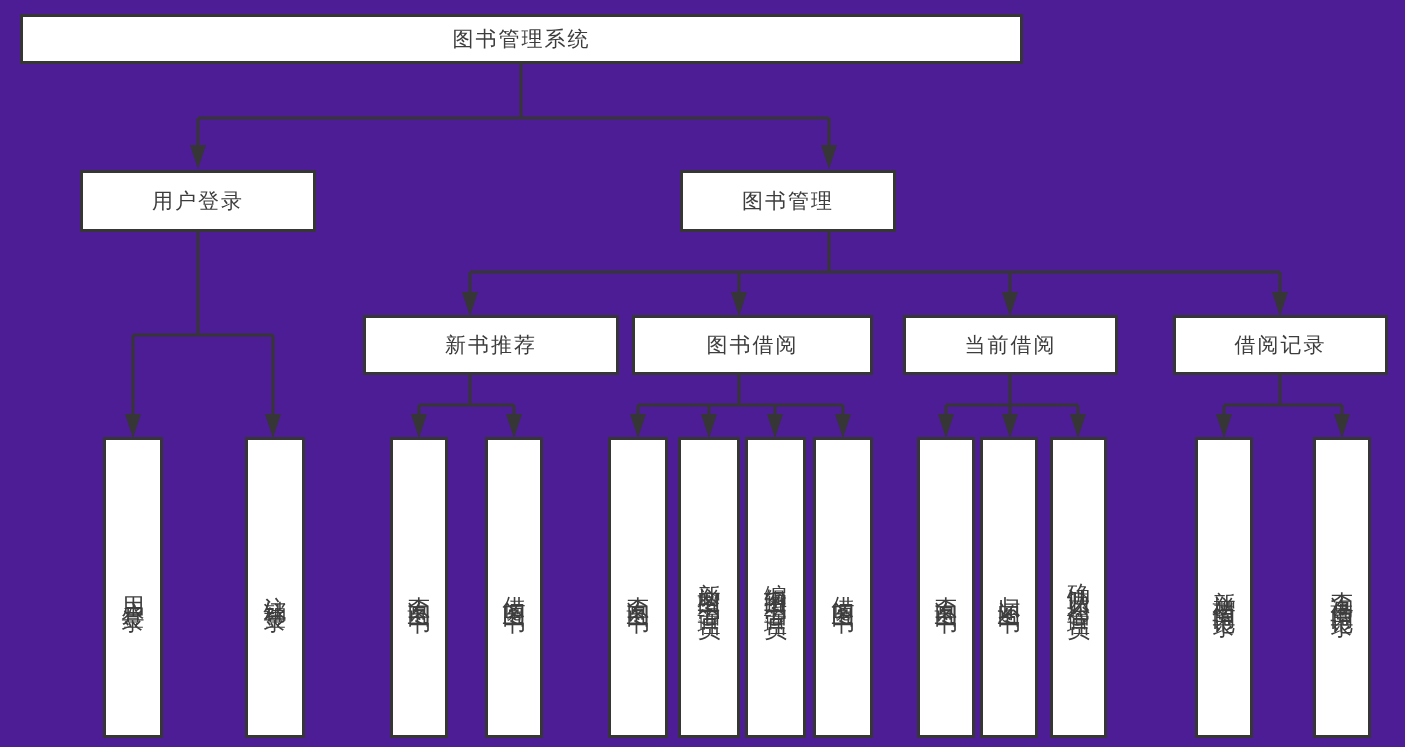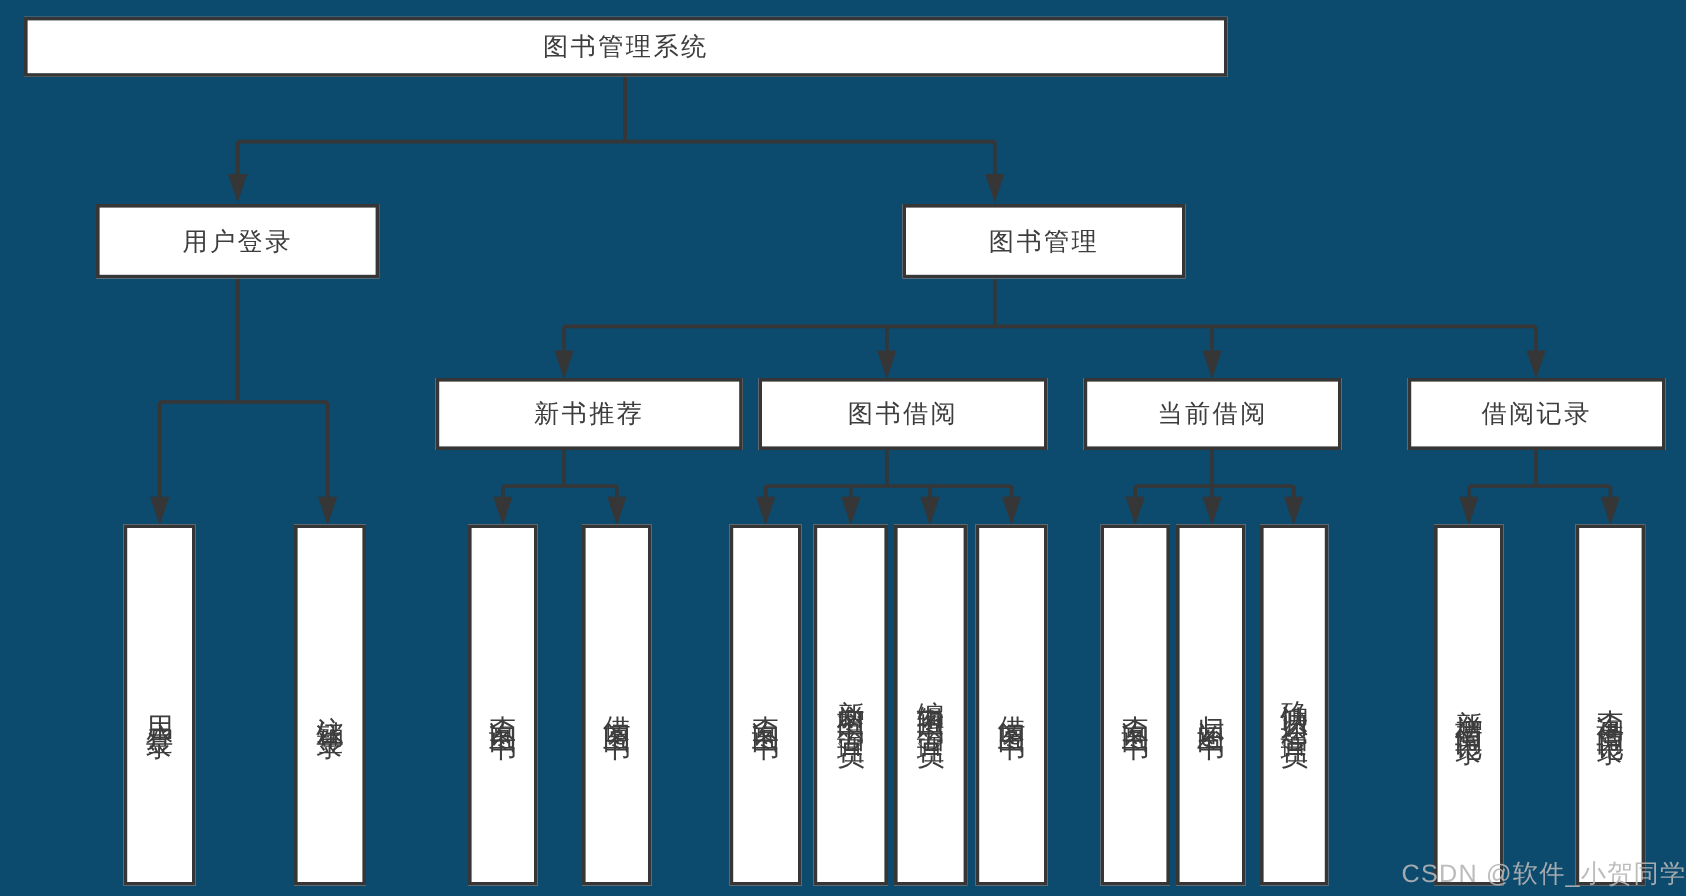--- a/index.html
+++ b/index.html
@@ -4,21 +4,21 @@
 <style>
   html, body {
     margin: 0;
     padding: 0;
     background: #ffffff;
   }
   .canvas {
     position: relative;
     width: 1405px;
     height: 747px;
-    background: #0c4a6e;
+    background: #4c1d95;
     font-family: "Liberation Sans", "DejaVu Sans", sans-serif;
     color: #3d3d3d;
     overflow: hidden;
   }
   .connectors {
     position: absolute;
     left: 0;
     top: 0;
     width: 1405px;
     height: 747px;
@@ -88,21 +88,21 @@
     <polygon points="938,414 954,414 946,438" fill="#363636"></polygon>
     <polygon points="1002,414 1018,414 1010,438" fill="#363636"></polygon>
     <polygon points="1070,414 1086,414 1078,438" fill="#363636"></polygon>
     <polygon points="1216,414 1232,414 1224,438" fill="#363636"></polygon>
     <polygon points="1334,414 1350,414 1342,438" fill="#363636"></polygon>
   </svg>
 
   <div class="node h-label" style="left:20px; top:14px; width:1003px; height:50px;">图书管理系统</div>
 
   <div class="node h-label" style="left:80px; top:170px; width:236px; height:62px;">用户登录</div>
-  <div class="node h-label" style="left:752px; top:170px; width:236px; height:62px;">图书管理</div>
+  <div class="node h-label" style="left:680px; top:170px; width:216px; height:62px;">图书管理</div>
 
   <div class="node h-label" style="left:363px; top:315px; width:256px; height:60px;">新书推荐</div>
   <div class="node h-label" style="left:632px; top:315px; width:241px; height:60px;">图书借阅</div>
   <div class="node h-label" style="left:903px; top:315px; width:215px; height:60px;">当前借阅</div>
   <div class="node h-label" style="left:1173px; top:315px; width:215px; height:60px;">借阅记录</div>
 
   <div class="node leaf" style="left:103px; top:437px; width:60px; height:301px;">用户登录</div>
   <div class="node leaf" style="left:245px; top:437px; width:60px; height:301px;">注销登录</div>
 
   <div class="node leaf" style="left:390px; top:437px; width:58px; height:301px;">查询图书</div>
@@ -113,15 +113,14 @@
   <div class="node leaf" style="left:745px; top:437px; width:61px; height:301px;">编辑图书（管理员）</div>
   <div class="node leaf" style="left:813px; top:437px; width:60px; height:301px;">借阅图书</div>
 
   <div class="node leaf" style="left:917px; top:437px; width:58px; height:301px;">查询图书</div>
   <div class="node leaf" style="left:980px; top:437px; width:58px; height:301px;">归还图书</div>
   <div class="node leaf" style="left:1050px; top:437px; width:57px; height:301px;">确认归还（管理员）</div>
 
   <div class="node leaf" style="left:1195px; top:437px; width:58px; height:301px;">新增借阅记录</div>
   <div class="node leaf" style="left:1313px; top:437px; width:58px; height:301px;">查询借阅记录</div>
 
-  <div class="watermark">CSDN @软件_小贺同学</div>
 
 </div>
 
 </body></html>

